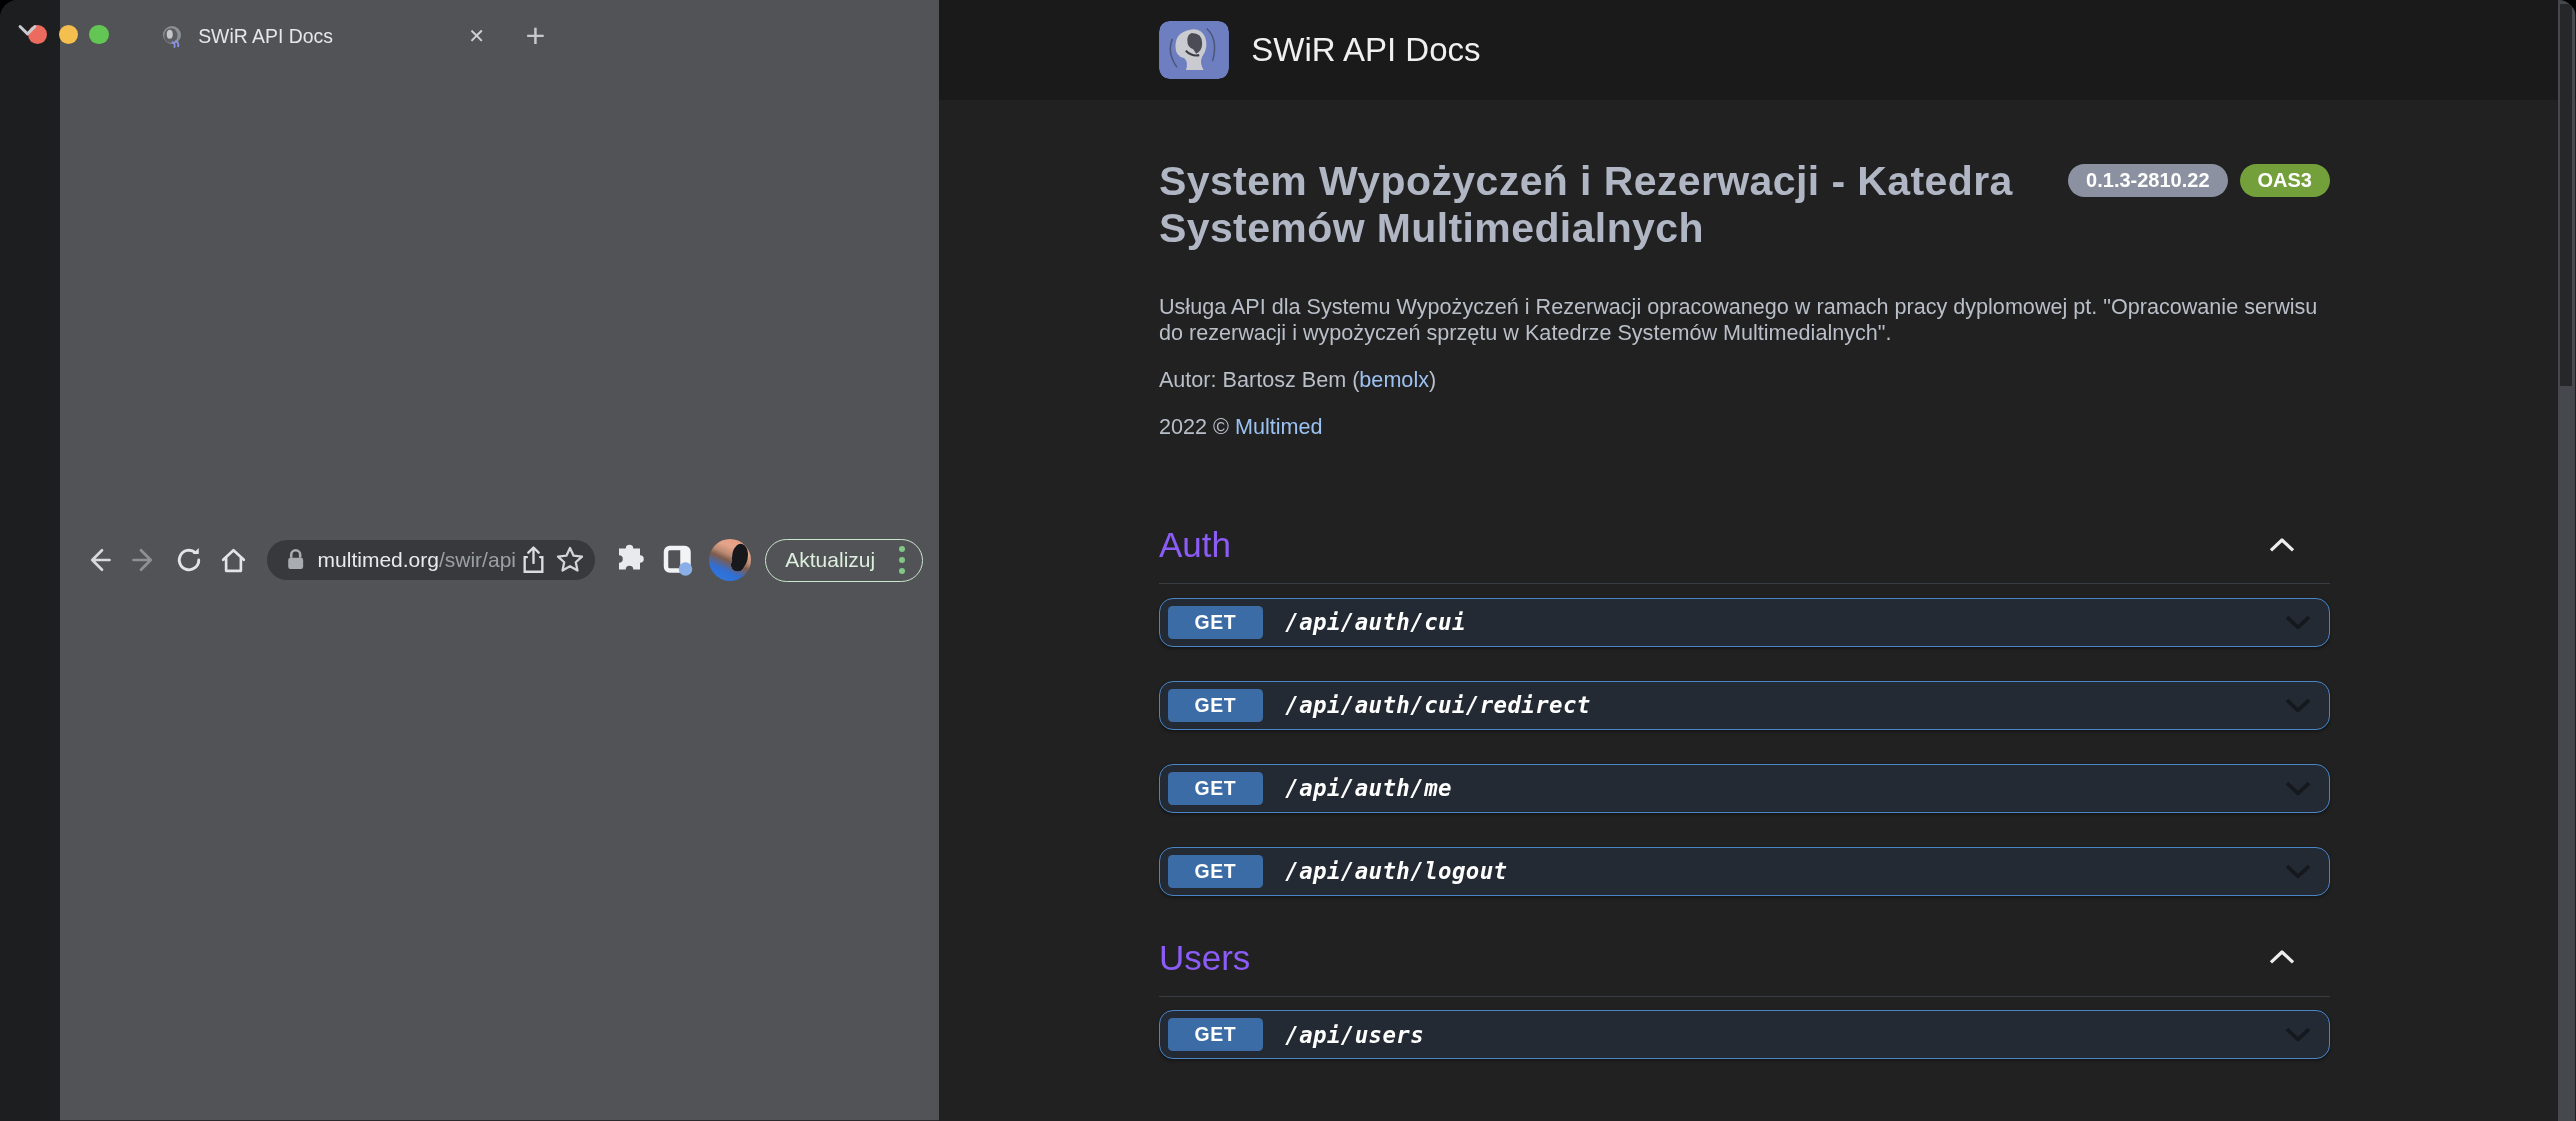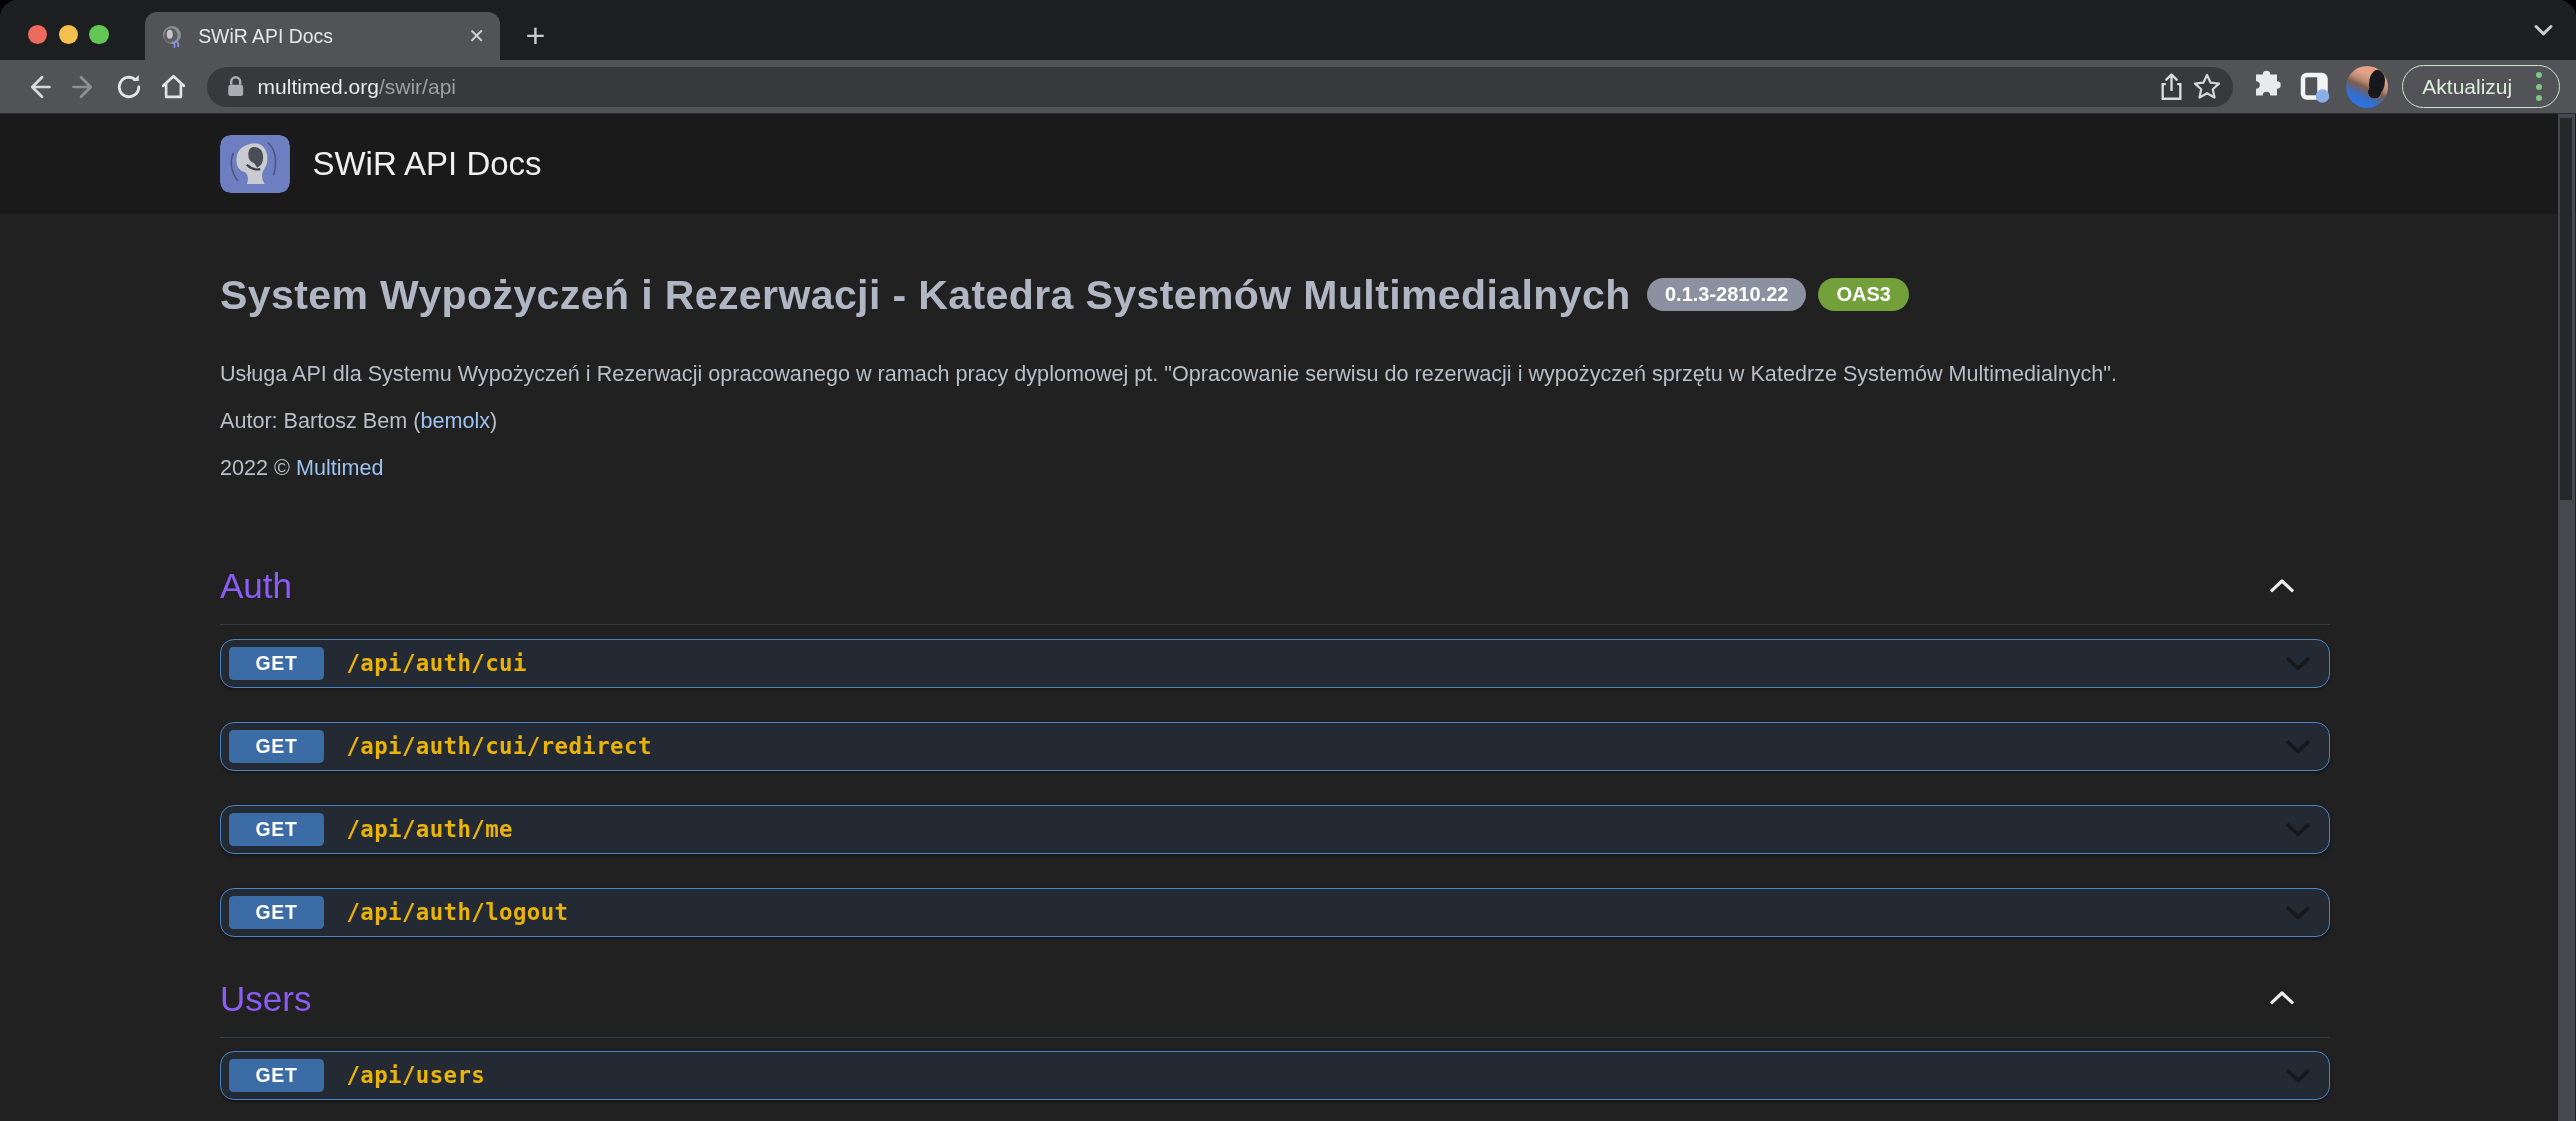--- a/index.html
+++ b/index.html
@@ -1,18 +1,18 @@
 <!DOCTYPE html>
 <html style="font-size:12px"><head>
 <meta charset="utf-8">
 <style>
   * { box-sizing: border-box; margin: 0; padding: 0; }
   html,body { width:2576px; height:1121px; background:#000; overflow:hidden;
     font-family:"Liberation Sans", sans-serif; }
-  .window { width:2576px; height:1121px; display:flex; flex-direction:column;
+  .window { width:2576px; height:1121px; display:flex; flex-direction:row;
     border-radius:18px 18px 0 0; overflow:hidden; background:#212121; }
 
   
   .tabstrip { position:relative; flex:0 0 60px; background:#1d1e20; }
   .traffic { position:absolute; left:28px; top:25px; display:flex; gap:11.2px; }
   .traffic span { width:19.4px; height:19.4px; border-radius:50%; display:block; }
   .dot-close{ background:#ed6a5e; } .dot-min{ background:#f5bf4f; } .dot-zoom{ background:#62c554; }
   .tab { position:absolute; left:145px; top:12px; width:355px; height:48px;
     background:#525356; border-radius:12px 12px 0 0; display:flex; align-items:center;
     padding:0 15px; }
@@ -79,21 +79,21 @@
   .section-chevron { margin-right:34px; }
 
   .opblock { height:49px; margin-top:34px; background:#242a34; border:1.5px solid #4a86c7;
     border-radius:14px; display:flex; align-items:center; padding:0 8px; cursor:pointer;
     box-shadow:0 1.5px 3px rgba(0,0,0,.35); }
   .opblock.first { margin-top:13.4px; }
   .method-badge { width:95px; height:33px; background:#3c6ca6; border-radius:4.5px;
     color:#fff; font-size:19.4px; font-weight:700; letter-spacing:0.7px; display:flex;
     align-items:center; justify-content:center; flex:0 0 95px; }
   .op-path { margin-left:22.4px; font-family:"DejaVu Sans Mono", monospace; font-weight:700;
-    font-size:22.4px; color:#eab308; letter-spacing:0.4px; }
+    font-size:22.4px; color:#ffffff; letter-spacing:0.4px;font-style:italic; }
   .op-chevron { margin-left:auto; margin-right:9px; }
 
   .scrollbar { position:absolute; top:0; right:1.5px; bottom:0; width:16.4px; background:#45494e; }
   .scroll-thumb { position:absolute; left:2.2px; right:2.2px; top:3.7px; height:382px; background:#252729; }
 </style>
 </head>
 <body>
 
 <div class="window">
 

